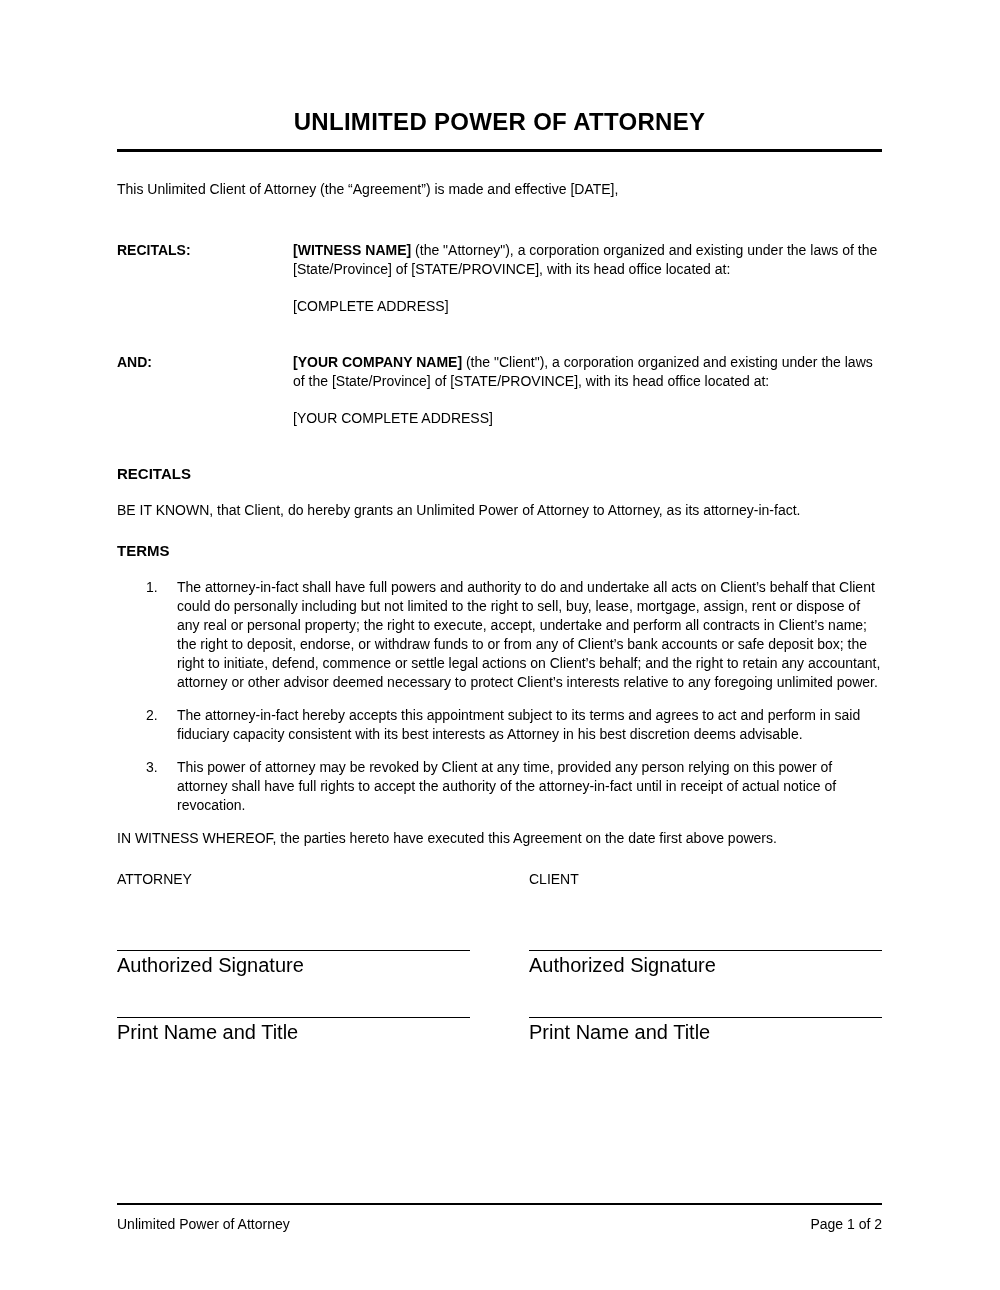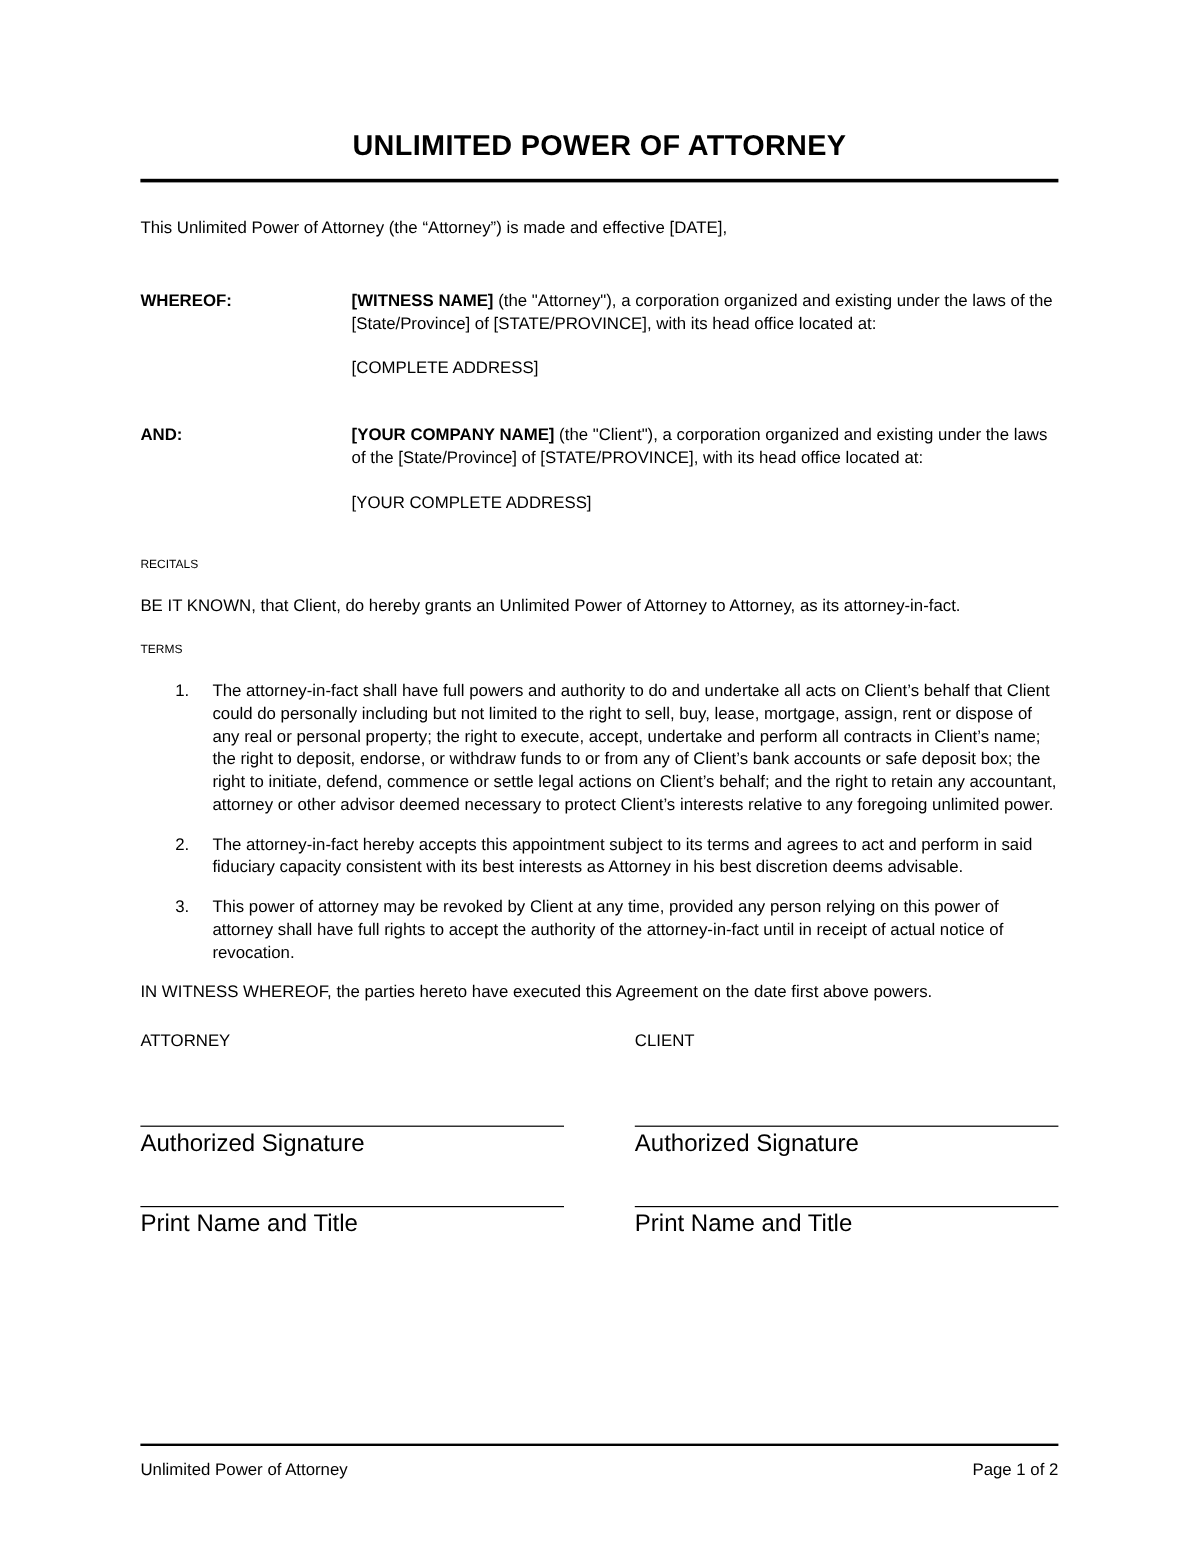--- a/index.html
+++ b/index.html
@@ -54,22 +54,22 @@
   .party-body {
     flex: 1;
   }
   .party-body p {
     margin: 0;
   }
   .party-body .address {
     margin-top: 18px;
   }
   .section-heading {
-    font-size: 10px;
-    font-weight: normal;
+    font-size: 15px;
+    font-weight: bold;
     margin: 0 0 19px 0;
   }
   .recitals-text {
     margin: 0 0 22px 0;
   }
   .terms-list {
     margin: 0 0 0 0;
   }
   .term {
     display: flex;
@@ -121,24 +121,24 @@
   }
 </style>
 </head>
 <body>
 
 <div class="page">
 
   <h1 class="doc-title">UNLIMITED POWER OF ATTORNEY</h1>
   <div class="title-rule"></div>
 
-  <p class="intro">This Unlimited Power of Attorney (the “Attorney”) is made and effective [DATE],</p>
+  <p class="intro">This Unlimited Client of Attorney (the “Agreement”) is made and effective [DATE],</p>
 
   <div class="party-row">
-    <div class="party-label">WHEREOF:</div>
+    <div class="party-label">RECITALS:</div>
     <div class="party-body">
       <p><strong>[WITNESS NAME]</strong><span> (the "Attorney"), a corporation organized and existing under the laws of the [State/Province] of [STATE/PROVINCE], with its head office located at:</span></p>
       <p class="address">[COMPLETE ADDRESS]</p>
     </div>
   </div>
 
   <div class="party-row">
     <div class="party-label">AND:</div>
     <div class="party-body">
       <p><strong>[YOUR COMPANY NAME]</strong><span> (the "Client"), a corporation organized and existing under the laws of the [State/Province] of [STATE/PROVINCE], with its head office located at:</span></p>

